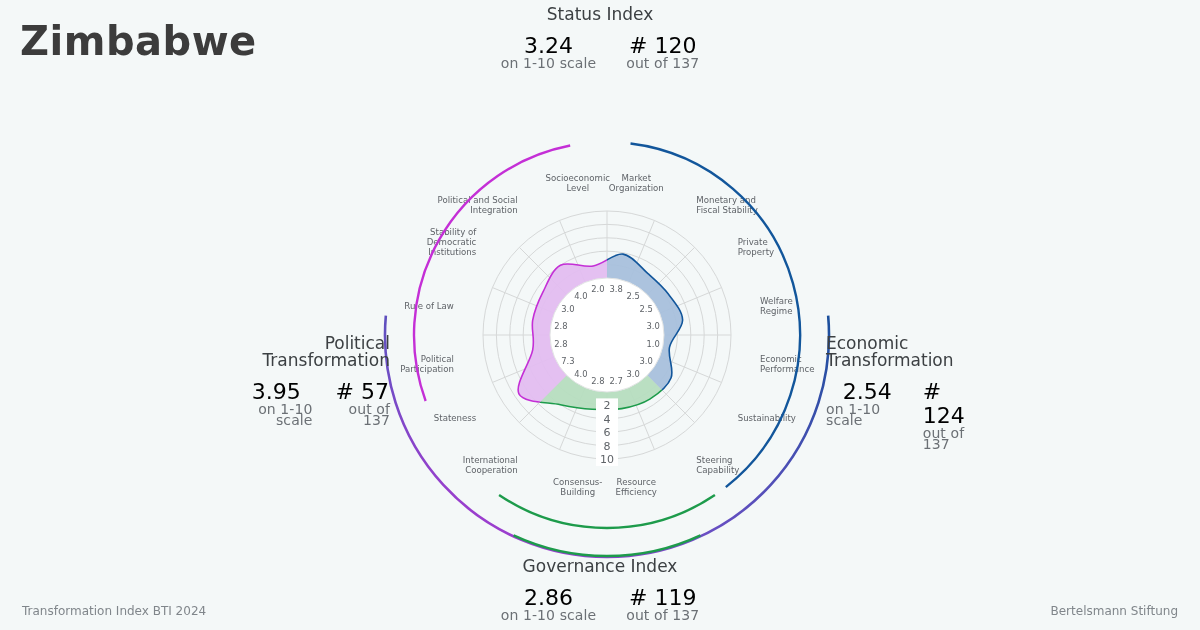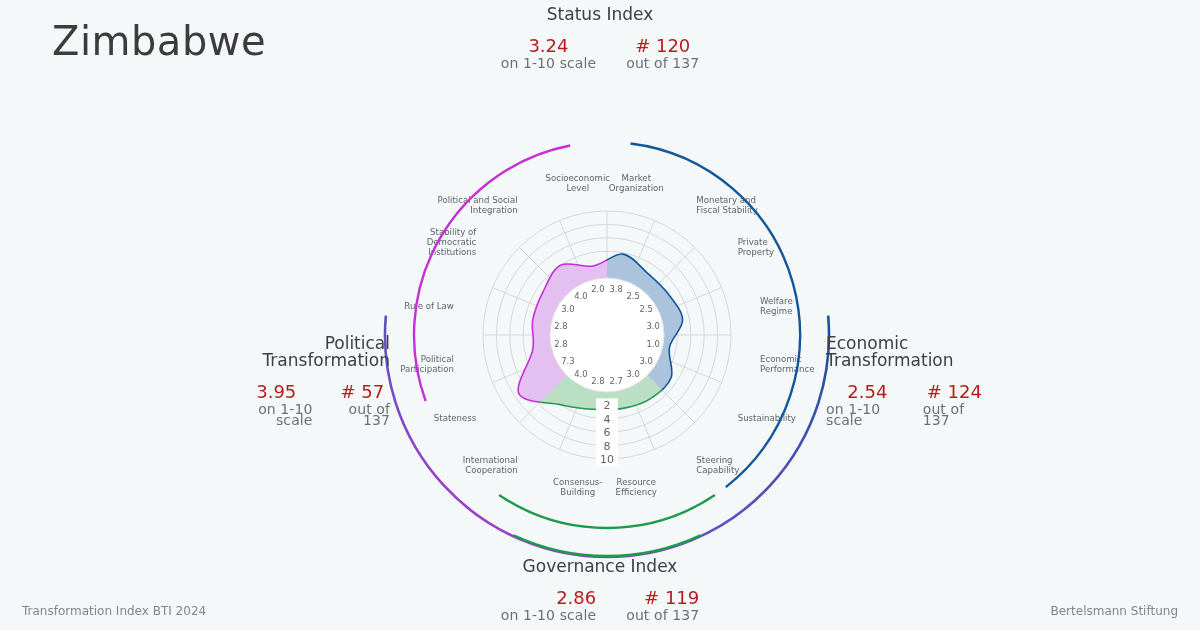--- a/index.html
+++ b/index.html
@@ -8,45 +8,44 @@
     background:#f4f8f8;
     font-family:"DejaVu Sans", sans-serif;
     color:#3c4043;
     overflow:hidden;
     position:relative;
   }
   #stage{position:absolute;inset:0;}
 
   .country-title{
     position:absolute;left:20px;top:18px;
-    font-size:40px;font-weight:400;letter-spacing:.5px;
+    font-size:40px;font-weight:700;letter-spacing:.5px;
     color:#3c3c3c;
-    margin-left:32px;
   }
 
   .idx{position:absolute;}
   .idx .idx-title{
     font-size:17px;color:#3c4043;line-height:17px;font-weight:400;
   }
   .idx .idx-nums{
     display:flex;align-items:baseline;
   }
   .idx .col{display:flex;flex-direction:column;}
-  .idx .val{font-size:18px;color:#b91c1c;line-height:24px;font-weight:400;}
+  .idx .val{font-size:22px;color:#000000;line-height:24px;font-weight:400;}
   .idx .cap{font-size:14px;color:#6b7075;line-height:11px;letter-spacing:.1px;}
 
   
   #status-index{left:0;right:0;top:6px;text-align:center;}
   #status-index .idx-nums{justify-content:center;gap:30px;margin-top:11px;}
   #status-index .col{align-items:center;}
 
   
   #governance-index{left:0;right:0;top:558px;text-align:center;}
   #governance-index .idx-nums{justify-content:center;gap:30px;margin-top:11px;}
-  #governance-index .col{align-items:flex-end;}
+  #governance-index .col{align-items:center;}
 
   
   #political-transformation{left:240px;top:335px;width:150px;text-align:right;}
   #political-transformation .idx-nums{justify-content:flex-end;gap:22px;margin-top:11px;}
   #political-transformation .col{align-items:center;}
 
   
   #economic-transformation{left:826px;top:335px;width:160px;text-align:left;}
   #economic-transformation .idx-nums{justify-content:flex-start;gap:14px;margin-top:11px;}
   #economic-transformation .col{align-items:center;}

